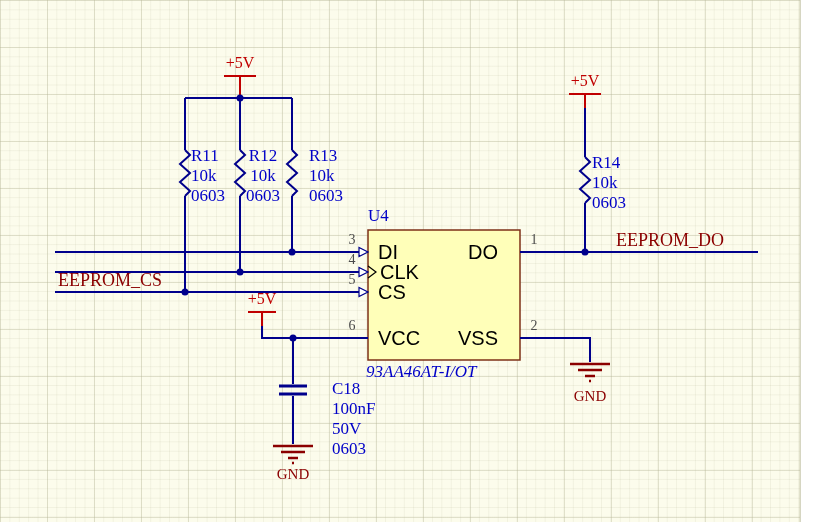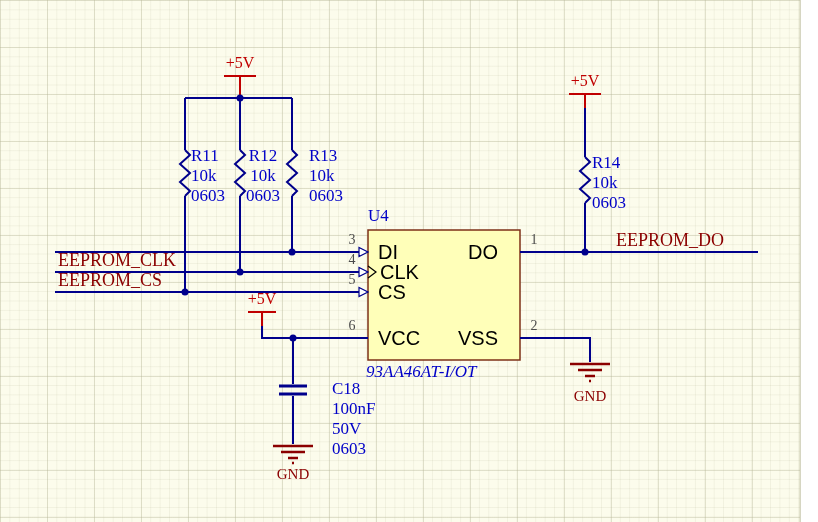--- a/index.html
+++ b/index.html
@@ -106,21 +106,20 @@
     </g>
 
     <g fill="#ffffff" stroke="#00008C" stroke-width="1.2">
       <polygon points="368,252 359,247.5 359,256.5"></polygon>
       <polygon points="368,272 359,267.5 359,276.5"></polygon>
       <polygon points="368,292 359,287.5 359,296.5"></polygon>
     </g>
     <path d="M368,266 L376,272 L368,278" fill="none" stroke="#000" stroke-width="1.2"></path>
   </svg>
 
-  <div class="abs net" style="left:58px;top:250px;">EEPROM_CLK</div>
   <div class="abs net" style="left:616px;top:230px;">EEPROM_DO</div>
   <div class="abs net" style="left:58px;top:270px;">EEPROM_CS</div>
 
   <div class="abs pwr" style="left:216px;top:54px;width:48px;">+5V</div>
   <div class="abs pwr" style="left:561px;top:72px;width:48px;">+5V</div>
   <div class="abs pwr" style="left:238px;top:290px;width:48px;">+5V</div>
   <div class="abs gndtxt" style="left:565px;top:388px;width:50px;">GND</div>
   <div class="abs gndtxt" style="left:268px;top:466px;width:50px;">GND</div>
 
   <div class="abs des" style="left:368px;top:206px;text-align:right;">U4</div>

